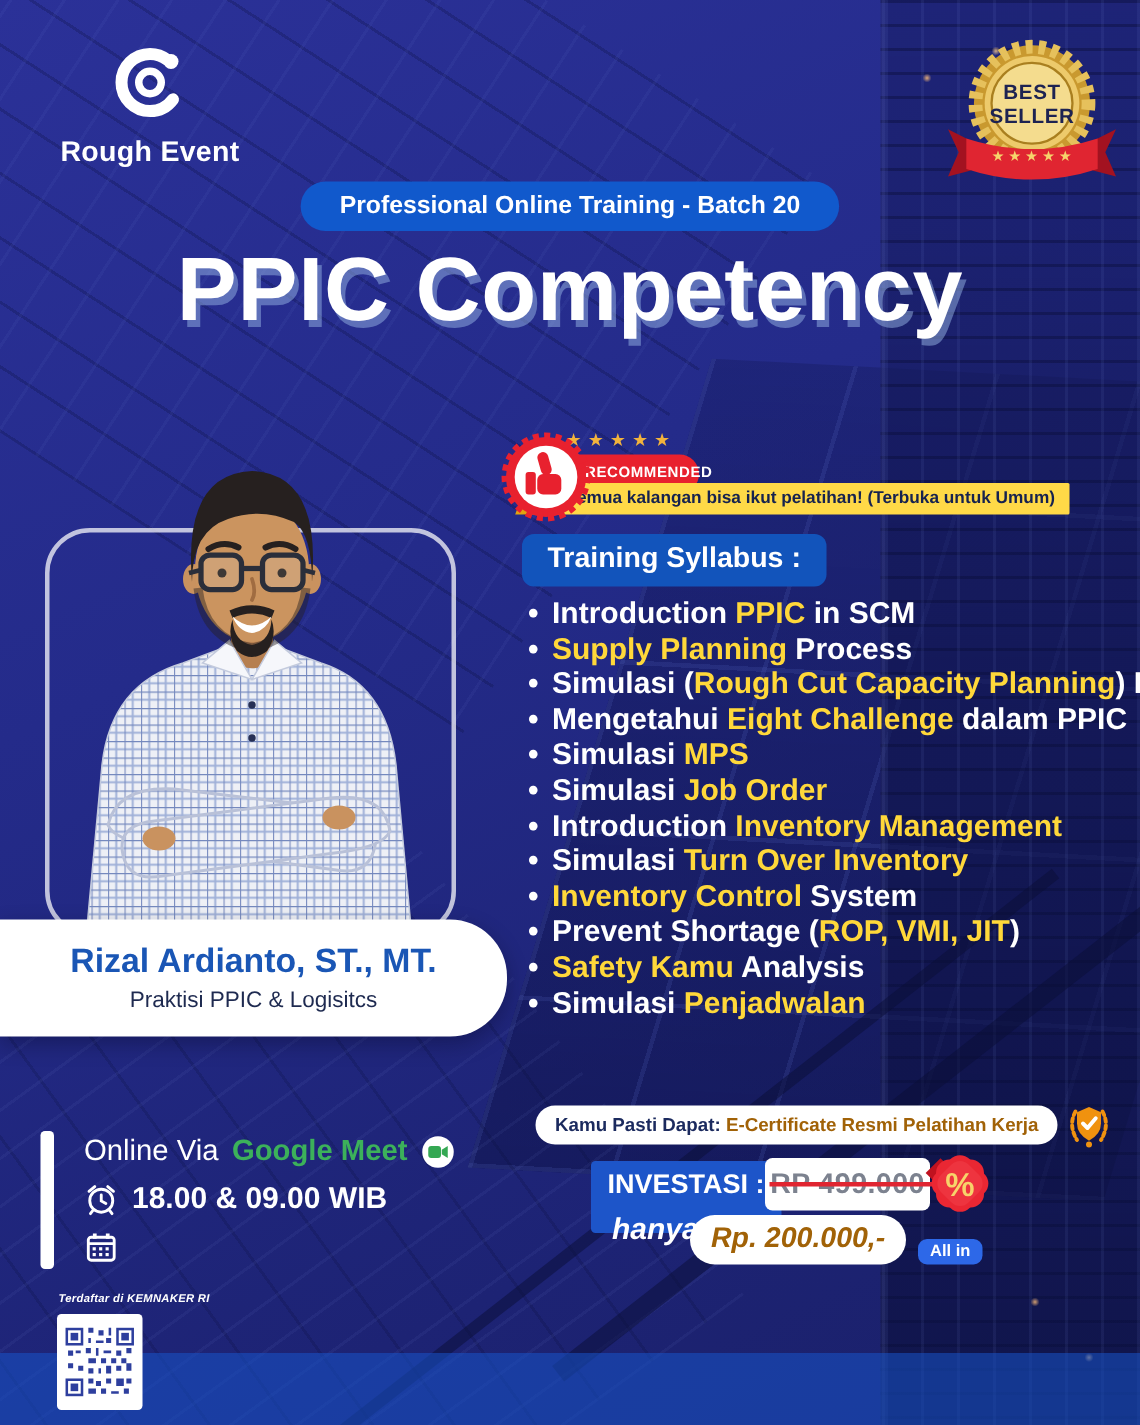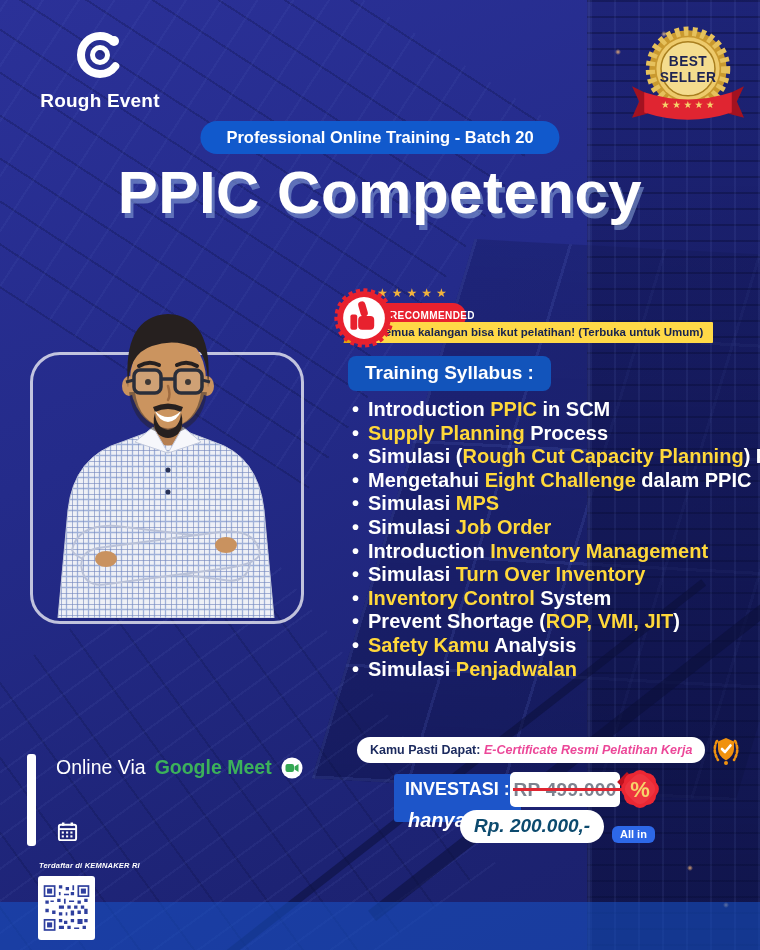--- a/index.html
+++ b/index.html
@@ -90,33 +90,33 @@
   .info-row{position:absolute;left:29px;display:flex;align-items:center;gap:9px;white-space:nowrap;}
   .row1{top:5px;font-size:19.5px;}
   .row2{top:37px;font-size:20px;font-weight:bold;}
   .row3{top:69px;font-size:20px;font-weight:bold;}
   .g-meet{color:#3cb15a;font-weight:bold;}
 
   
   .cert-row{position:absolute;left:357px;top:734px;display:flex;align-items:center;gap:6px;z-index:4;}
   .cert-pill{background:#fff;border-radius:15px;padding:6px 13px;font-size:12.5px;font-weight:bold;white-space:nowrap;}
   .cert-prefix{color:#1b2a5e;text-align:right;}
-  .cert-hl{color:#ec4899;font-style:italic;}
+  .cert-hl{color:#a16207;}
 
   
   .inv-label{position:absolute;left:394px;top:774px;background:#1d55c9;border-radius:3px;
     color:#fff;font-weight:bold;font-size:18px;padding:5px 11px 22px;z-index:4;}
   .old-box{position:absolute;left:510px;top:772px;width:110px;height:35px;background:#fff;border-radius:5px;
     display:flex;align-items:center;justify-content:center;z-index:4;}
   .old-price{font-size:19px;font-weight:bold;color:#7c828f;letter-spacing:.3px;}
   .old-strike{position:absolute;left:3px;right:-12px;top:16px;height:3.2px;background:#e02531;z-index:5;}
   .pct-badge{position:absolute;left:616px;top:765px;width:48px;height:48px;z-index:6;}
   .hanya{position:absolute;left:408px;top:809px;color:#fff;font-size:20px;font-weight:bold;font-style:italic;z-index:4;}
   .price-pill{position:absolute;left:460px;top:810px;background:#fff;border-radius:18px;padding:5px 14px 6px;
-    font-size:19px;font-weight:bold;font-style:italic;color:#0c4a6e;white-space:nowrap;z-index:4;}
+    font-size:19px;font-weight:bold;font-style:italic;color:#a16207;white-space:nowrap;z-index:4;}
   .allin{position:absolute;left:612px;top:826px;background:#2d68e8;border-radius:6px;color:#fff;
     font-size:11px;font-weight:bold;padding:2px 8px 3px;z-index:4;}
 
   
   .kemnaker{position:absolute;left:39px;top:861px;color:#fff;font-size:7.5px;font-weight:bold;
     font-style:italic;z-index:4;letter-spacing:.2px;}
   .qr-box{position:absolute;left:38px;top:876px;width:57px;height:64px;background:#fff;border-radius:3px;
     box-sizing:border-box;padding:4px;z-index:4;}
   .qr-box svg{width:100%;height:100%;display:block;}
 </style>
@@ -223,31 +223,46 @@
     <circle cx="160" cy="86" r="3" fill="#221a14"></circle>
     <rect x="106" y="74" width="27" height="23" rx="6" fill="rgba(235,242,255,0.14)" stroke="#2a2e3a" stroke-width="3.5"></rect>
     <rect x="147" y="74" width="27" height="23" rx="6" fill="rgba(235,242,255,0.14)" stroke="#2a2e3a" stroke-width="3.5"></rect>
     <path d="M133,83 h14" stroke="#2a2e3a" stroke-width="3.5"></path>
     <path d="M106,84 L98,86 M174,84 L182,86" stroke="#2a2e3a" stroke-width="3"></path>
     <path d="M140,90 q3,9 0,14" stroke="#a06c41" stroke-width="2.5" fill="none" stroke-linecap="round"></path>
     <path d="M125,111 Q140,104 155,111 L153,116 Q140,110 127,116 Z" fill="#26201f"></path>
     <path d="M127,115 Q140,127 153,115 Q149,125 140,126 Q131,125 127,115 Z" fill="#fff"></path>
     <path d="M127,117 Q128,132 140,134 Q152,132 153,117 Q157,128 150,138 Q140,146 130,138 Q123,128 127,117 Z" fill="#26201f"></path>
   </svg>
+  <div class="name-card">
+    <div class="speaker-name">Rizal Ardianto, ST., MT.</div>
+    <div class="speaker-role">Praktisi PPIC &amp; Logisitcs</div>
+  </div>
 
   <div class="info">
     <div class="info-bar"></div>
     <div class="info-row row1">
       <span>Online Via </span>
       <span class="g-meet">Google Meet</span>
       <svg width="22" height="22" viewBox="0 0 22 22">
         <circle cx="11" cy="11" r="10.5" fill="#fff"></circle>
         <rect x="4.5" y="7" width="8.5" height="8" rx="2" fill="#34a853"></rect>
         <path d="M13.5,9.5 L17.5,7 V15 L13.5,12.5 Z" fill="#34a853"></path>
       </svg>
+    </div>
+    <div class="info-row row2">
+      <svg width="23" height="23" viewBox="0 0 24 24">
+        <g stroke="#fff" stroke-width="2" fill="none" stroke-linecap="round">
+          <circle cx="12" cy="13" r="8"></circle>
+          <path d="M12,9 V13.2 L15.2,15"></path>
+          <path d="M3.5,6.5 L7.5,3.2 M20.5,6.5 L16.5,3.2"></path>
+          <path d="M6.2,19.8 L4.5,22 M17.8,19.8 L19.5,22"></path>
+        </g>
+      </svg>
+      <span>18.00 &amp; 09.00 WIB</span>
     </div>
     <div class="info-row row3">
       <svg width="23" height="23" viewBox="0 0 24 24">
         <g stroke="#fff" stroke-width="2" fill="none">
           <rect x="3" y="5" width="18" height="16" rx="2"></rect>
           <path d="M3,9.5 H21"></path>
           <path d="M7.5,2.5 V6 M16.5,2.5 V6" stroke-width="2.6"></path>
         </g>
         <g fill="#fff">
           <rect x="6" y="12" width="2.2" height="2.2"></rect>

